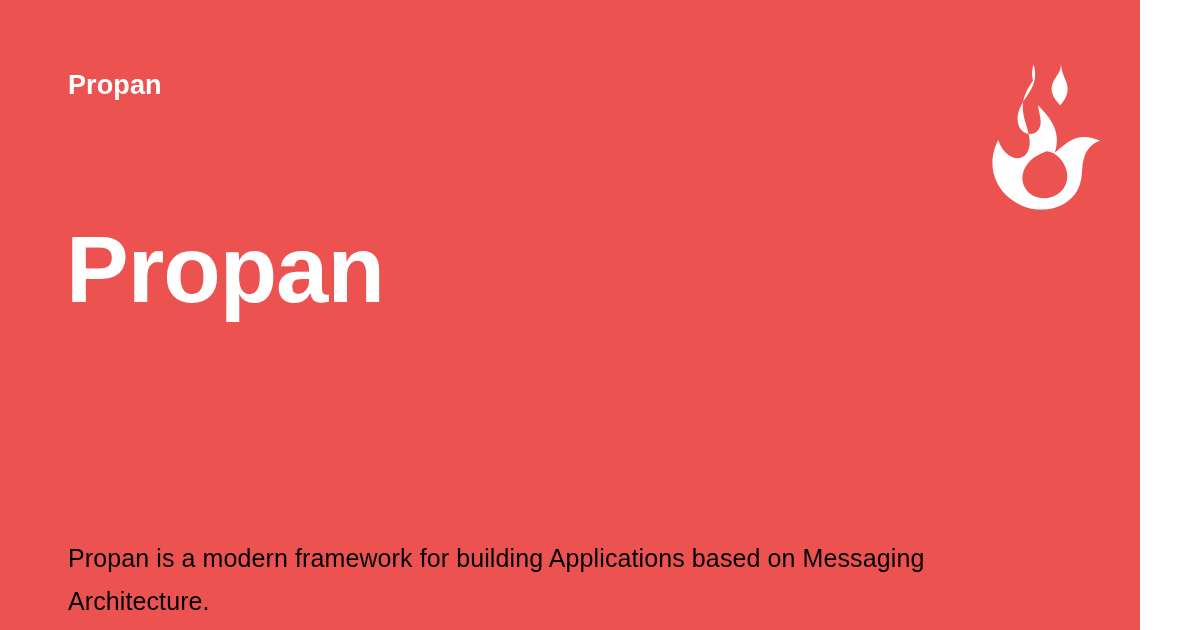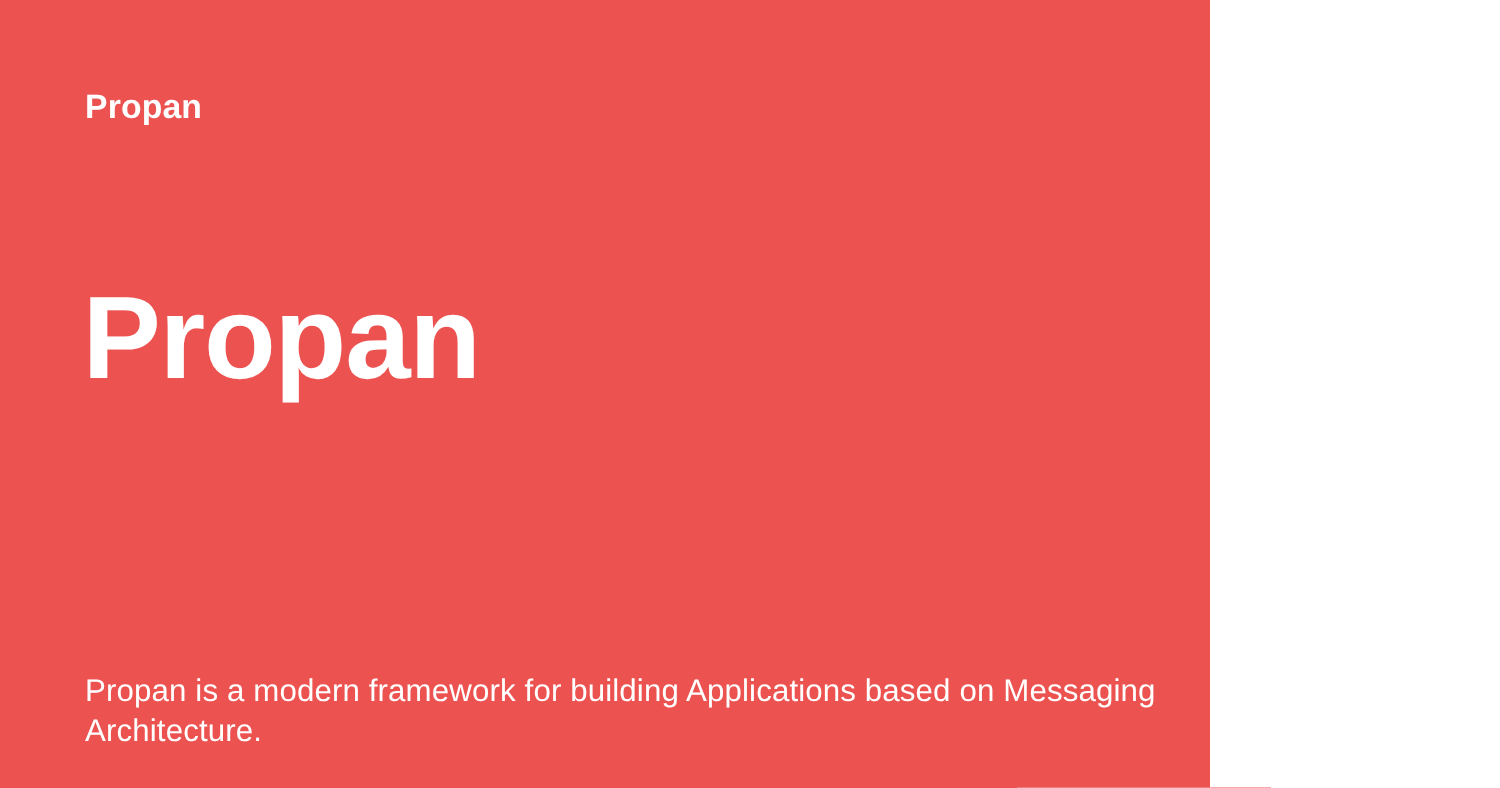--- a/index.html
+++ b/index.html
@@ -10,21 +10,21 @@
     width: 1200px;
     height: 630px;
     overflow: hidden;
     font-family: "Liberation Sans", sans-serif;
     -webkit-font-smoothing: antialiased;
   }
 
   .card {
     position: relative;
     box-sizing: border-box;
-    width: 968px;
+    width: 1140px;
     height: 630px;
     background: #EC5350;
     overflow: hidden;
   }
 
   
   .site-label {
     position: absolute;
     left: 68px;
     top: 70px;
@@ -50,22 +50,22 @@
   }
 
   
   .description {
     position: absolute;
     left: 68px;
     top: 512px;
     width: 860px;
     font-size: 25px;
     font-weight: normal;
-    line-height: 32px;
-    color: #ffffff;
+    line-height: 43px;
+    color: #000000;
     letter-spacing: 0.1px;
   }
 
   
   .logo {
     position: absolute;
     left: 984px;
     top: 58px;
     width: 120px;
     height: 152px;

